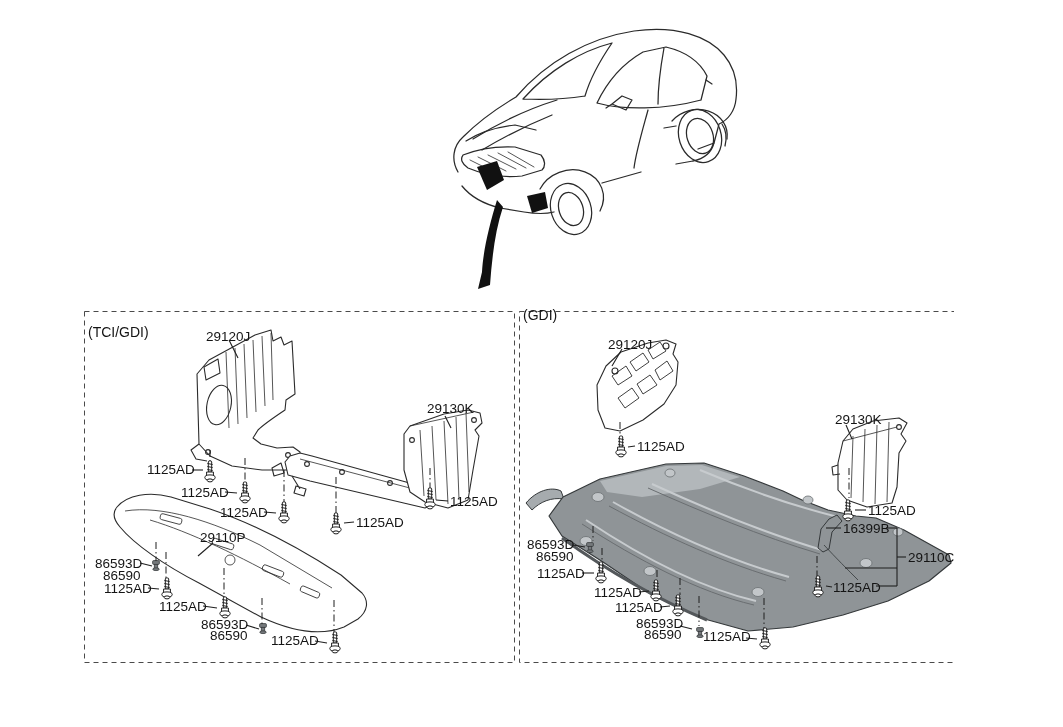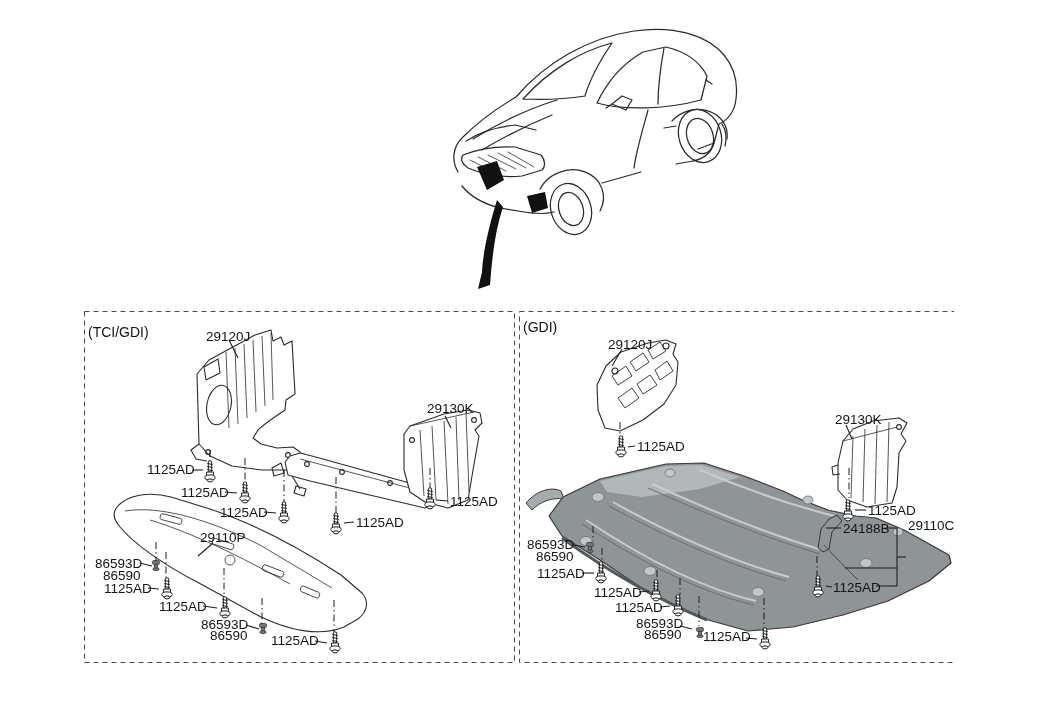--- a/index.html
+++ b/index.html
@@ -269,25 +269,25 @@
   <span class="lbl" style="left:450px;top:495px">1125AD</span>
   <span class="lbl" style="left:104px;top:582px">1125AD</span>
   <span class="lbl" style="left:159px;top:600px">1125AD</span>
   <span class="lbl" style="left:271px;top:634px">1125AD</span>
 
   <span class="lbl" style="left:95px;top:557px">86593D</span>
   <span class="lbl" style="left:103px;top:569px">86590</span>
   <span class="lbl" style="left:201px;top:618px">86593D</span>
   <span class="lbl" style="left:210px;top:629px">86590</span>
 
-  <span class="lbl variant" style="left:523px;top:320px">(GDI)</span>
+  <span class="lbl variant" style="left:523px;top:308px">(GDI)</span>
   <span class="lbl" style="left:608px;top:338px">29120J</span>
   <span class="lbl" style="left:835px;top:413px">29130K</span>
-  <span class="lbl" style="left:843px;top:522px">24188B</span>
-  <span class="lbl" style="left:908px;top:519px">29110C</span>
+  <span class="lbl" style="left:843px;top:522px">16399B</span>
+  <span class="lbl" style="left:908px;top:551px">29110C</span>
 
   <span class="lbl" style="left:637px;top:440px">1125AD</span>
   <span class="lbl" style="left:868px;top:504px">1125AD</span>
   <span class="lbl" style="left:537px;top:567px">1125AD</span>
   <span class="lbl" style="left:594px;top:586px">1125AD</span>
   <span class="lbl" style="left:615px;top:601px">1125AD</span>
   <span class="lbl" style="left:703px;top:630px">1125AD</span>
   <span class="lbl" style="left:833px;top:581px">1125AD</span>
 
   <span class="lbl" style="left:527px;top:538px">86593D</span>

